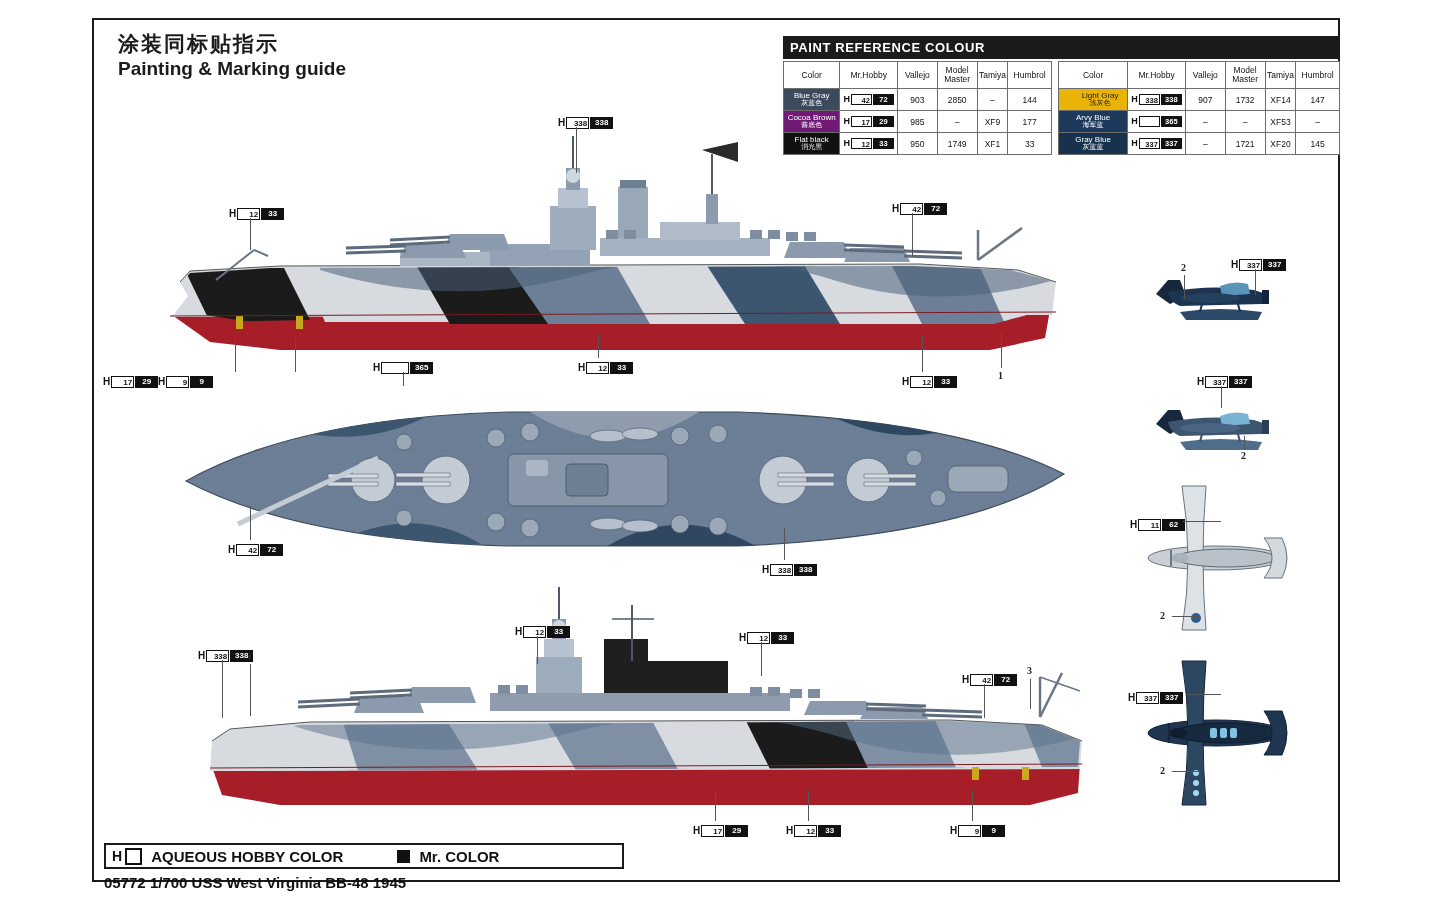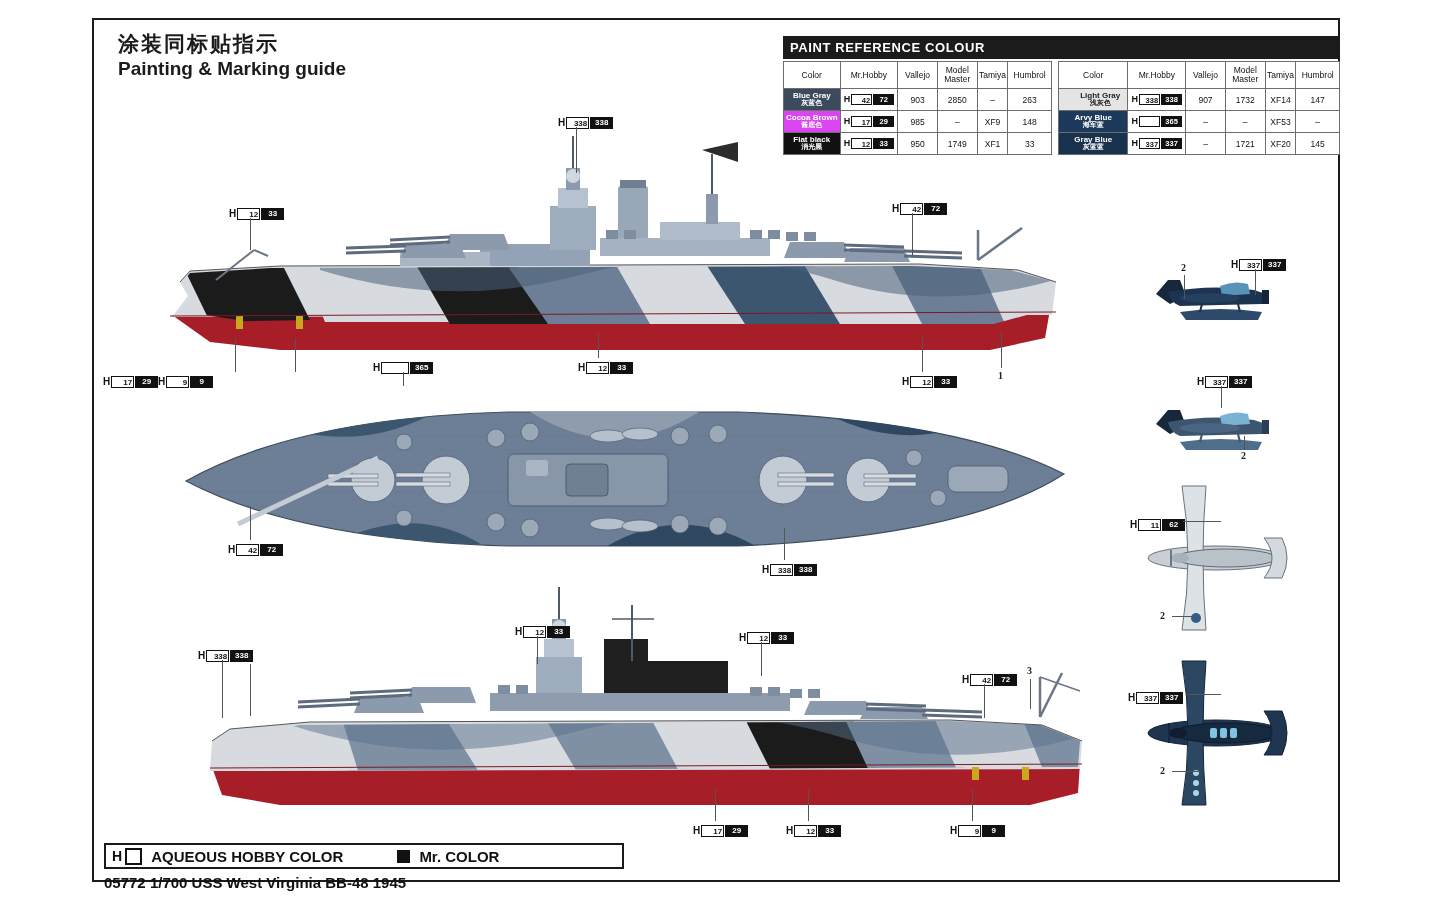--- a/index.html
+++ b/index.html
@@ -19,21 +19,21 @@
   .tbl-wrap{display:flex;gap:6px;margin-top:2px;}
   table.pt{border-collapse:collapse;table-layout:fixed;font-size:8.5px;background:#fff;}
   table.pt td,table.pt th{border:1px solid #6d6d6d;text-align:center;vertical-align:middle;height:21px;padding:0 1px;font-weight:normal;color:#111;margin-top:40px;}
   table.pt thead td{height:26px;font-size:8.5px;line-height:1.05;background:#fff;}
   .c-color{width:62px;}
   .c-hobby{width:56px;}
   .c-vallejo{width:40px;}
   .c-mm{width:40px;}
   .c-tamiya{width:28px;}
   .c-humbrol{width:43px;}
-  .swatch{font-size:8px;font-weight:bold;line-height:1.05;padding:1px 0;}
+  .swatch{font-size:8px;font-weight:normal;line-height:1.05;padding:1px 0;}
   .swatch .en{display:block;}
   .swatch .cn{display:block;font-size:7px;font-family:"DejaVu Sans",sans-serif;}
 
   
   .hcode{display:inline-flex;align-items:stretch;height:11px;line-height:11px;font-size:7.5px;font-weight:bold;vertical-align:middle;}
   .hcode .h{color:#111;padding-right:1px;font-size:9px;line-height:11px;}
   .hcode .w{background:#fff;border:1px solid #111;color:#111;min-width:17px;text-align:right;padding:0 1px;}
   .hcode .b{background:#111;color:#fff;min-width:17px;text-align:center;padding:0 2px;margin-left:1px;}
 
   
@@ -94,33 +94,33 @@
             <tr>
               <td class="c-color" style="background: rgb(60, 74, 94);"><span class="swatch" style="color: rgb(255, 255, 255);"><span class="en">Blue Gray</span><span class="cn">灰蓝色</span></span></td>
               <td class="c-hobby"><span class="hcode">
                   <span class="h">H</span>
                   <span class="w">42</span>
                   <span class="b">72</span>
                 </span></td>
               <td class="c-vallejo">903</td>
               <td class="c-mm">2850</td>
               <td class="c-tamiya">–</td>
-              <td class="c-humbrol">263</td>
+              <td class="c-humbrol">144</td>
             </tr>
             <tr>
-              <td class="c-color" style="background: #d946ef;"><span class="swatch" style="color: rgb(255, 255, 255);"><span class="en">Cocoa Brown</span><span class="cn">酱底色</span></span></td>
+              <td class="c-color" style="background: #701a75;"><span class="swatch" style="color: rgb(255, 255, 255);"><span class="en">Cocoa Brown</span><span class="cn">酱底色</span></span></td>
               <td class="c-hobby"><span class="hcode">
                   <span class="h">H</span>
                   <span class="w">17</span>
                   <span class="b">29</span>
                 </span></td>
               <td class="c-vallejo">985</td>
               <td class="c-mm">–</td>
               <td class="c-tamiya">XF9</td>
-              <td class="c-humbrol">148</td>
+              <td class="c-humbrol">177</td>
             </tr>
             <tr>
               <td class="c-color" style="background: rgb(17, 17, 17);"><span class="swatch" style="color: rgb(255, 255, 255);"><span class="en">Flat black</span><span class="cn">消光黑</span></span></td>
               <td class="c-hobby"><span class="hcode">
                   <span class="h">H</span>
                   <span class="w">12</span>
                   <span class="b">33</span>
                 </span></td>
               <td class="c-vallejo">950</td>
               <td class="c-mm">1749</td>
@@ -139,21 +139,21 @@
             <td class="c-mm">
               <span>Model</span><br>
               <span>Master</span>
             </td>
             <td class="c-tamiya">Tamiya</td>
             <td class="c-humbrol">Humbrol</td>
           </tr>
         </thead>
         <tbody id="right-body">
             <tr>
-              <td class="c-color" style="background: #e5e5e5; padding-left: 15px;"><span class="swatch" style="color: rgb(34, 34, 34);"><span class="en">Light Gray</span><span class="cn">浅灰色</span></span></td>
+              <td class="c-color" style="background: #eab308; padding-left: 15px;"><span class="swatch" style="color: rgb(34, 34, 34);"><span class="en">Light Gray</span><span class="cn">浅灰色</span></span></td>
               <td class="c-hobby"><span class="hcode">
                   <span class="h">H</span>
                   <span class="w">338</span>
                   <span class="b">338</span>
                 </span></td>
               <td class="c-vallejo">907</td>
               <td class="c-mm">1732</td>
               <td class="c-tamiya">XF14</td>
               <td class="c-humbrol">147</td>
             </tr>

